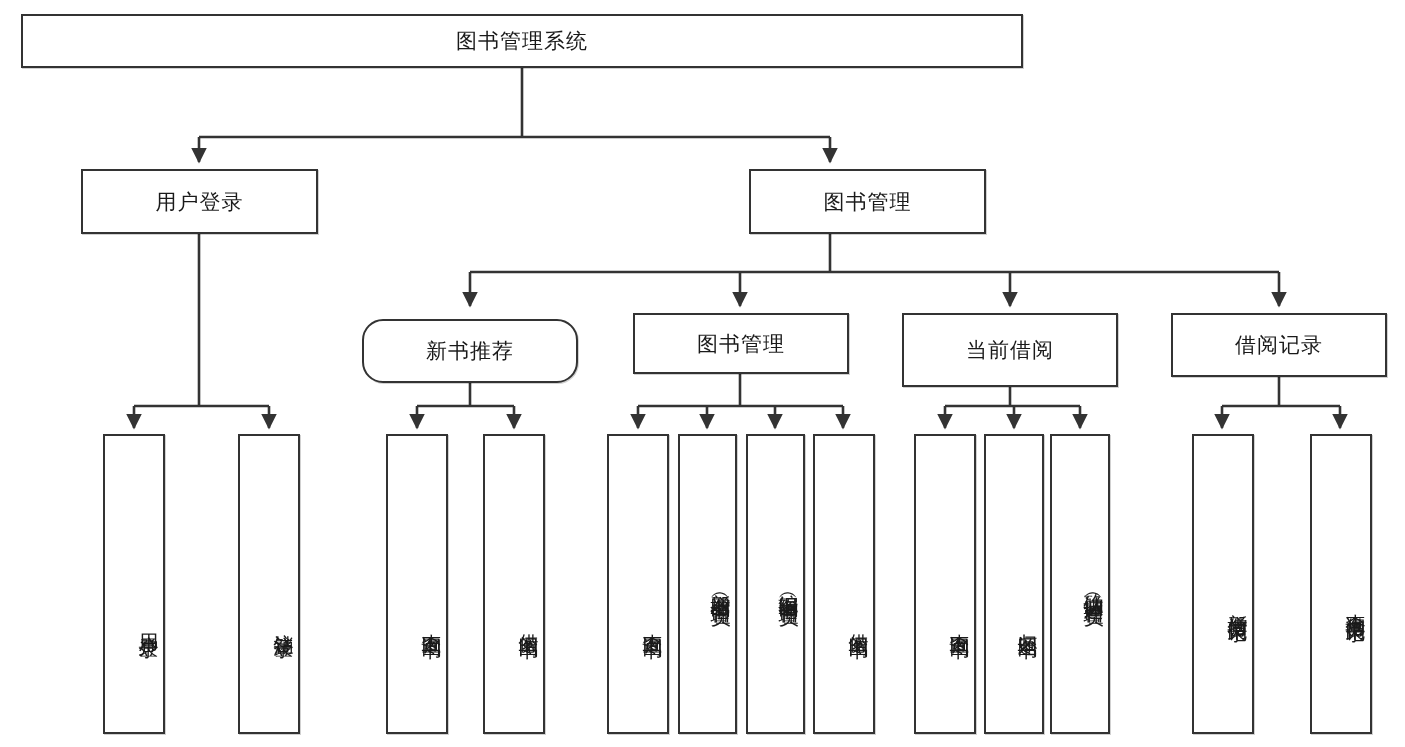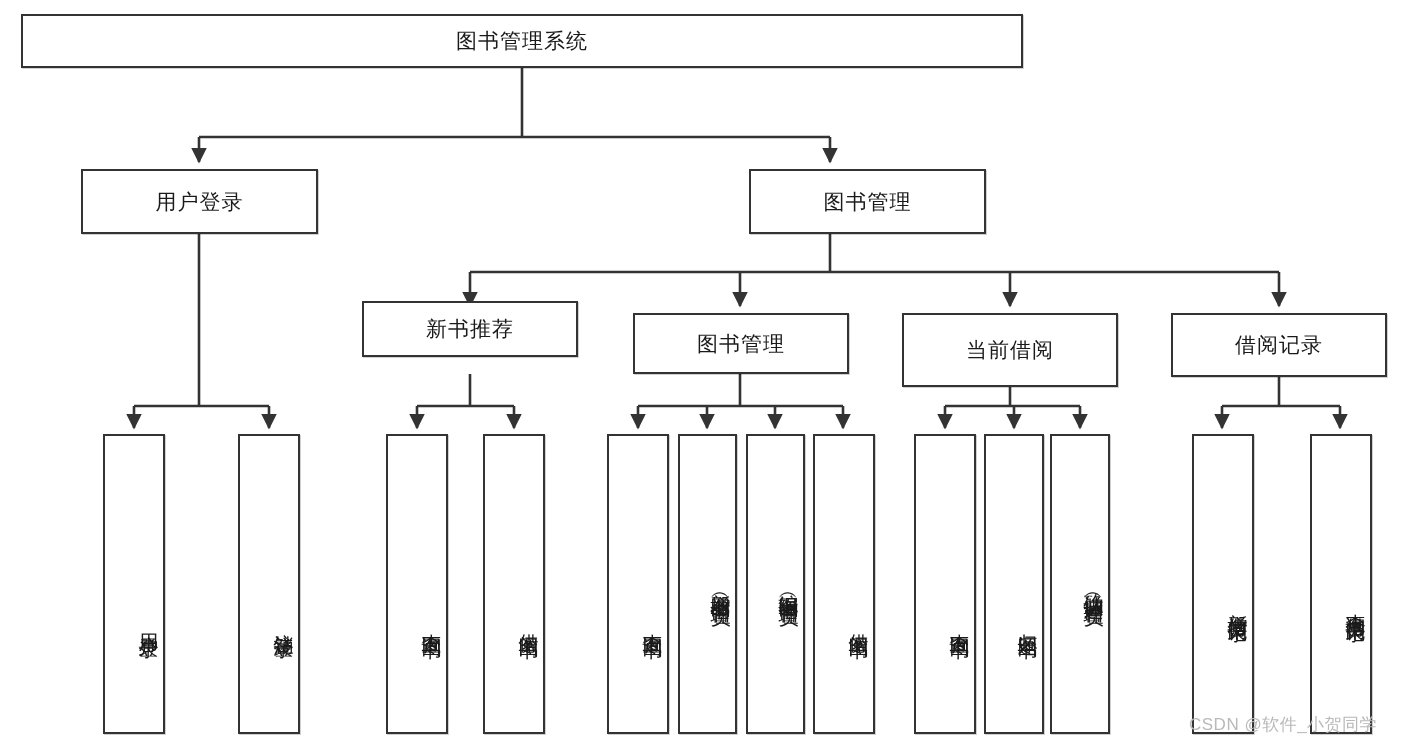--- a/index.html
+++ b/index.html
@@ -123,21 +123,21 @@
     <span>图书管理系统</span>
   </div>
 
   <div class="node horiz" style="left:81px; top:169px; width:237px; height:65px;">
     <span>用户登录</span>
   </div>
   <div class="node horiz" style="left:711px; top:169px; width:237px; height:65px;margin-left:38px;">
     <span>图书管理</span>
   </div>
 
-  <div class="node horiz" style="left:362px; top:301px; width:216px; height:56px;">
+  <div class="node horiz" style="left:362px; top:319px; width:216px; height:64px;border-radius:21px;">
     <span>新书推荐</span>
   </div>
   <div class="node horiz" style="left:633px; top:313px; width:216px; height:61px;">
     <span>图书管理</span>
   </div>
   <div class="node horiz" style="left:902px; top:313px; width:216px; height:74px;">
     <span>当前借阅</span>
   </div>
   <div class="node horiz" style="left:1171px; top:313px; width:216px; height:64px;">
     <span>借阅记录</span>
@@ -180,17 +180,14 @@
     <span>确认归还（管理员）</span>
   </div>
 
   <div class="node vert" style="left:1192px; top:434px; width:62px; height:300px; padding-top:40px;">
     <span>新增借阅记录</span>
   </div>
   <div class="node vert" style="left:1310px; top:434px; width:62px; height:300px; padding-top:40px;">
     <span>查询借阅记录</span>
   </div>
 
-  <div class="watermark" style="left:1189px; top:713px;">
-    <span>CSDN @软件_小贺同学</span>
-  </div>
 
 </div>
 
 </body></html>

